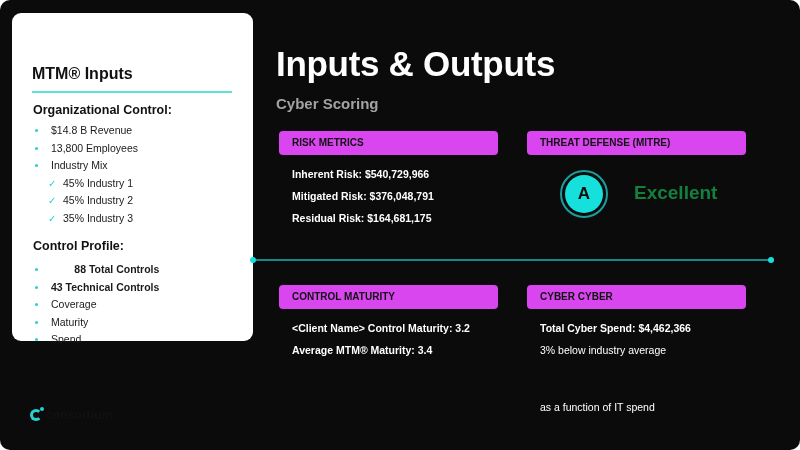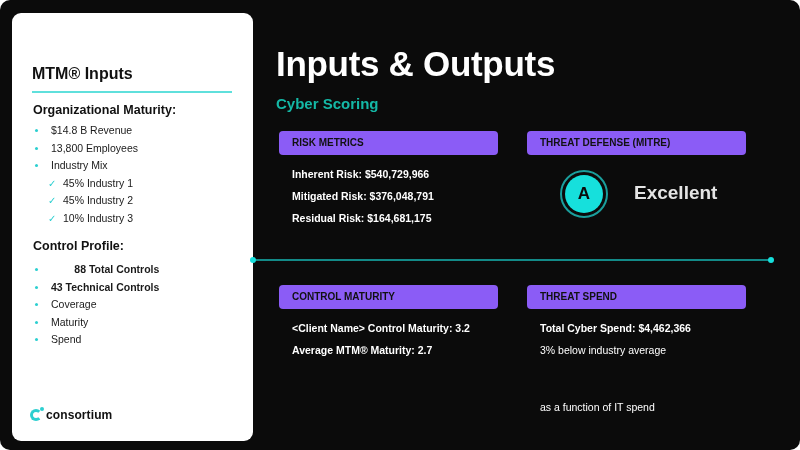--- a/index.html
+++ b/index.html
@@ -3,21 +3,21 @@
 <meta charset="utf-8">
 <style>
   * { box-sizing: border-box; margin: 0; padding: 0; }
   html, body { width: 800px; height: 450px; background: #ffffff; overflow: hidden; }
   body { font-family: "Liberation Sans", sans-serif; position: relative; }
   .slide {
     position: absolute; left: 0; top: 0; width: 800px; height: 450px;
     background: #0b0b0b; border-radius: 10px; overflow: hidden;
   }
   .panel {
-    position: absolute; left: 12px; top: 13px; width: 241px; height: 428px;
+    position: absolute; left: 12px; top: 13px; width: 241px; height: 328px;
     background: #ffffff; border-radius: 9px; color: #111;
   }
   .panel-title {
     position: absolute; left: 20px; top: 52px; font-size: 16px; font-weight: bold; color: #111;
   }
   .panel-rule {
     position: absolute; left: 20px; top: 78px; width: 200px; height: 2px; background: #5fe0dc;
   }
   .section-title {
     position: absolute; left: 21px; font-size: 12.5px; font-weight: bold; color: #111;
@@ -42,65 +42,65 @@
   }
   .brand-icon::after {
     content: ""; position: absolute; right: -5px; top: -5px; width: 4px; height: 4px; background: #2ccfd0; border-radius: 50%;
   }
   .brand-name { font-size: 12px; font-weight: bold; color: #111; letter-spacing: 0.1px; }
 
   .main-title {
     position: absolute; left: 276px; top: 44px; font-size: 35px; font-weight: bold; color: #ffffff; letter-spacing: -0.3px;
   }
   .sub-title {
-    position: absolute; left: 276px; top: 95px; font-size: 15px; font-weight: bold; color: #14b8a6;
+    position: absolute; left: 276px; top: 95px; font-size: 15px; font-weight: bold; color: #a3a3a3;
   }
   .card-header {
-    position: absolute; height: 24px; width: 219px; background: #8b5cf6; border-radius: 4px;
+    position: absolute; height: 24px; width: 219px; background: #d946ef; border-radius: 4px;
     font-size: 10px; font-weight: bold; color: #111; line-height: 24px; padding-left: 13px;
   }
   .metric {
     position: absolute; font-size: 10.5px; font-weight: bold; color: #ffffff; white-space: nowrap;
   }
   .metric.light { font-weight: normal; }
   .grade-ring {
     position: absolute; left: 560px; top: 170px; width: 48px; height: 48px; border-radius: 50%;
     border: 2px solid #1a9e9c; display: flex; align-items: center; justify-content: center;
   }
   .grade-circle {
     width: 38px; height: 38px; border-radius: 50%; background: #16e0dc; color: #0b0b0b;
     font-size: 17px; font-weight: bold; display: flex; align-items: center; justify-content: center;
   }
   .grade-label {
-    position: absolute; left: 634px; top: 182px; font-size: 19px; font-weight: bold; color: #e5e5e5;
+    position: absolute; left: 634px; top: 182px; font-size: 19px; font-weight: bold; color: #15803d;
   }
   .connector {
     position: absolute; left: 253px; top: 259px; width: 518px; height: 2px; background: #138a88;
   }
   .dot {
     position: absolute; width: 6px; height: 6px; border-radius: 50%; background: #16e0dc;
   }
 </style>
 </head>
 <body>
 
 <div class="slide">
 
   <div class="panel">
     <div class="panel-title">MTM® Inputs</div>
     <div class="panel-rule"></div>
 
-    <div class="section-title" style="top:90px;">Organizational Maturity:</div>
+    <div class="section-title" style="top:90px;">Organizational Control:</div>
     <ul class="list" style="top:109px;">
       <li><span class="bullet"></span><span>$14.8 B Revenue</span></li>
       <li><span class="bullet"></span><span>13,800 Employees</span></li>
       <li><span class="bullet"></span><span>Industry Mix</span></li>
       <li class="sub"><span class="check">✓</span><span>45% Industry 1</span></li>
       <li class="sub"><span class="check">✓</span><span>45% Industry 2</span></li>
-      <li class="sub"><span class="check">✓</span><span>10% Industry 3</span></li>
+      <li class="sub"><span class="check">✓</span><span>35% Industry 3</span></li>
     </ul>
 
     <div class="section-title" style="top:226px;">Control Profile:</div>
     <ul class="list" style="top:248px;">
       <li class="bold"><span class="bullet"></span><span>88 Total Controls</span></li>
       <li class="bold"><span class="bullet"></span><span>43 Technical Controls</span></li>
       <li><span class="bullet"></span><span>Coverage</span></li>
       <li><span class="bullet"></span><span>Maturity</span></li>
       <li><span class="bullet"></span><span>Spend</span></li>
     </ul>
@@ -124,20 +124,20 @@
     <div class="grade-circle">A</div>
   </div>
   <div class="grade-label">Excellent</div>
 
   <div class="connector"></div>
   <div class="dot" style="left:250px; top:257px;"></div>
   <div class="dot" style="left:768px; top:257px;"></div>
 
   <div class="card-header" style="left:279px; top:285px;">CONTROL MATURITY</div>
   <div class="metric" style="left:292px; top:322px;">&lt;Client Name&gt; Control Maturity: 3.2</div>
-  <div class="metric" style="left:292px; top:344px;">Average MTM® Maturity: 2.7</div>
+  <div class="metric" style="left:292px; top:344px;">Average MTM® Maturity: 3.4</div>
 
-  <div class="card-header" style="left:527px; top:285px;">THREAT SPEND</div>
+  <div class="card-header" style="left:527px; top:285px;">CYBER CYBER</div>
   <div class="metric" style="left:540px; top:322px;">Total Cyber Spend: $4,462,366</div>
   <div class="metric light" style="left:540px; top:344px;">3% below industry average</div>
   <div class="metric light" style="left:540px; top:357px;margin-top:44px;">as a function of IT spend</div>
 
 </div>
 
 </body></html>

